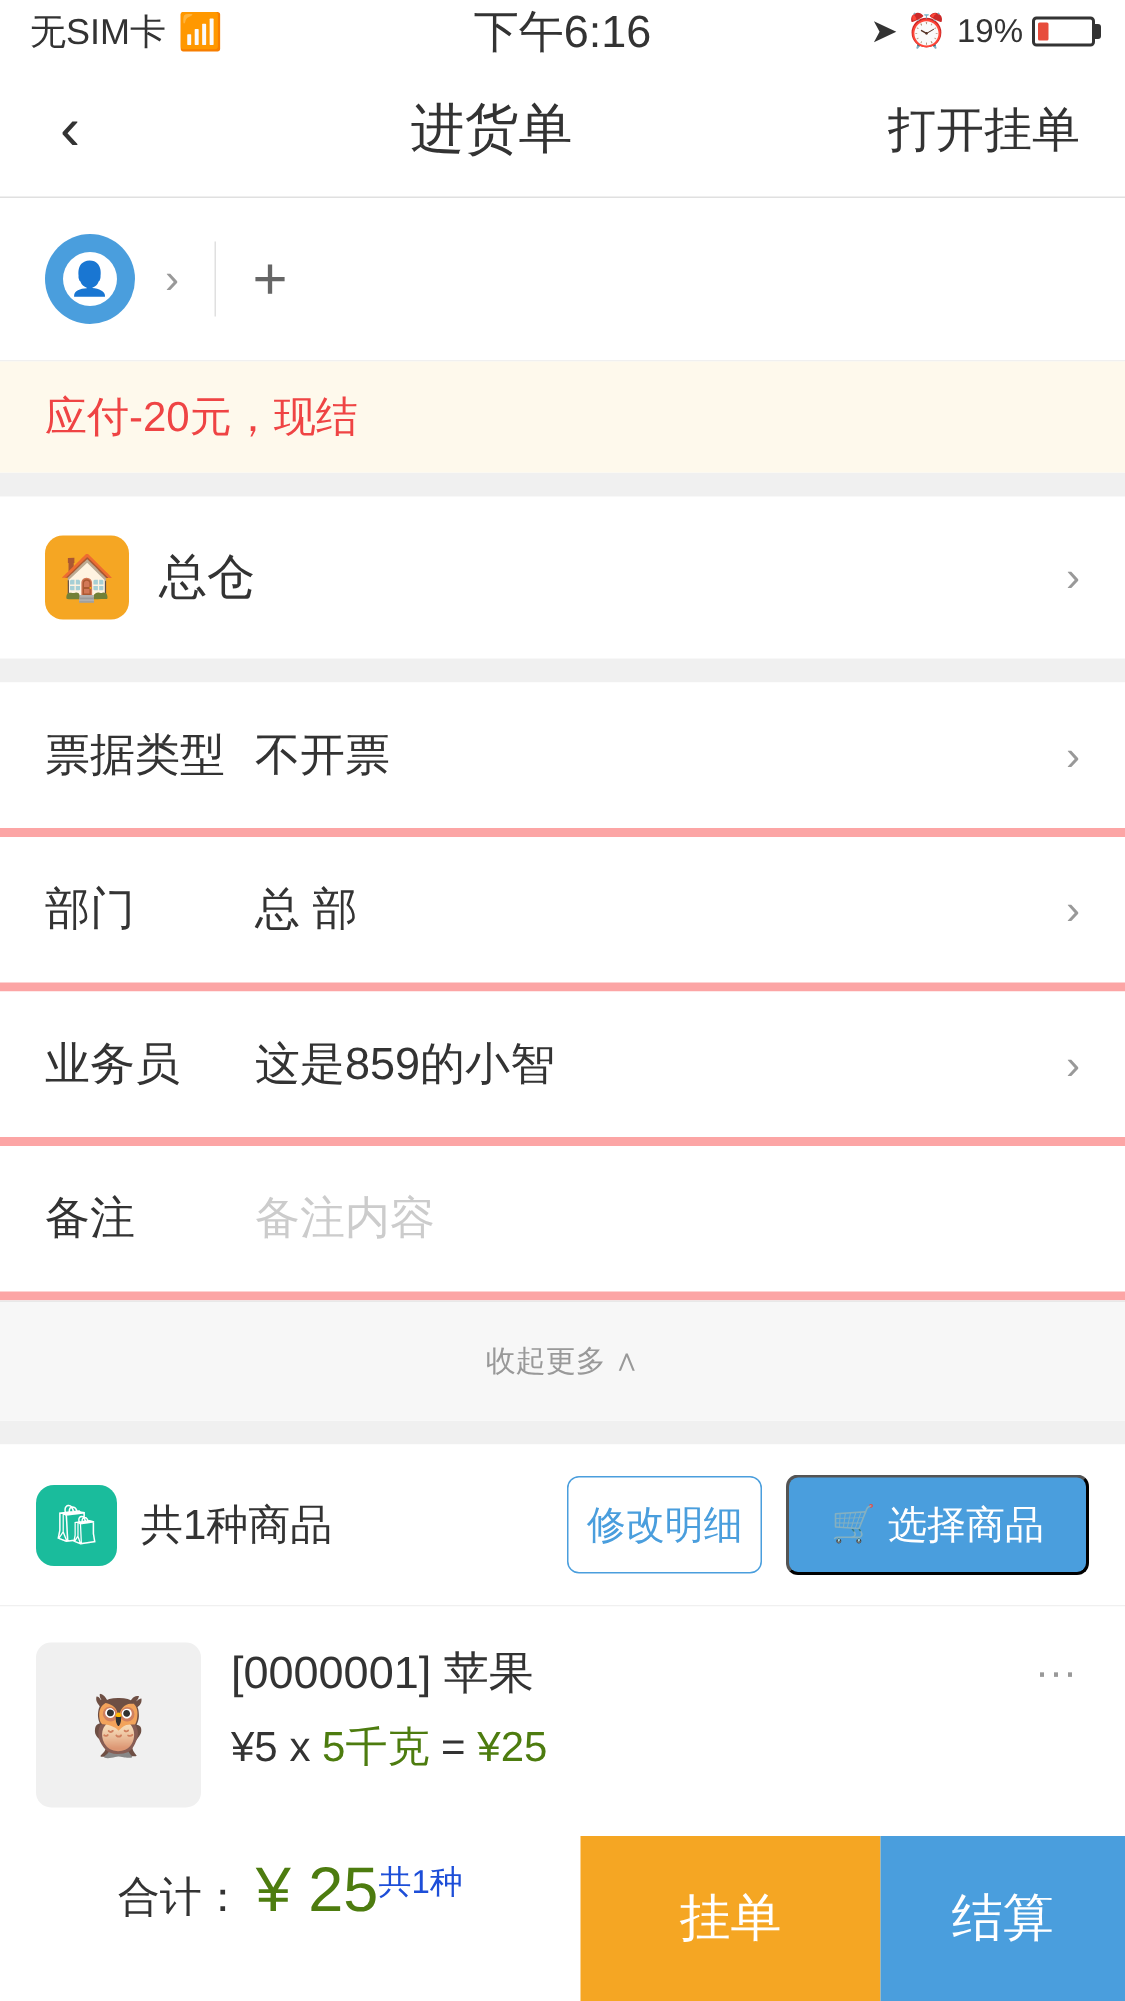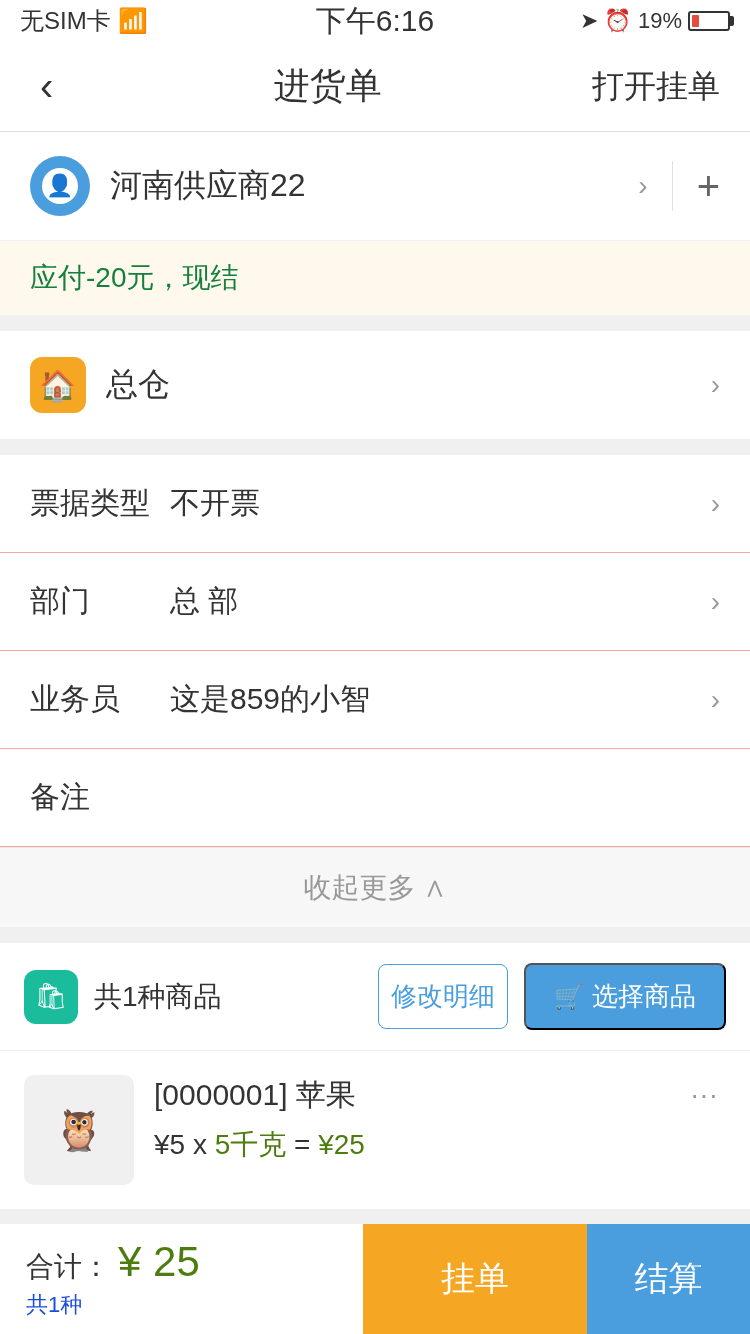--- a/index.html
+++ b/index.html
@@ -141,21 +141,21 @@
       font-size: 40px;
       color: #666;
       cursor: pointer;
     }
 
     
     .notice-bar {
       background: #fef9ec;
       padding: 18px 30px;
       font-size: 28px;
-      color: #15803d;
+      color: #ef4444;
     }
 
     
     .row-item {
       display: flex;
       align-items: center;
       padding: 26px 30px;
       background: #fff;
       border-bottom: 1px solid #f0f0f0;
       cursor: pointer;
@@ -180,21 +180,21 @@
       color: #333;
     }
     .row-spacer { flex: 1; }
 
     
     .form-row {
       display: flex;
       align-items: center;
       padding: 28px 30px;
       background: #fff;
-      border-bottom: 1px solid #fca5a5;
+      border-bottom: 6px solid #fca5a5;
       cursor: pointer;
     }
     .form-label {
       font-size: 30px;
       color: #333;
       width: 140px;
       flex-shrink: 0;
     }
     .form-value {
       flex: 1;
@@ -209,21 +209,21 @@
 
     
     .collapse-bar {
       background: #f7f7f7;
       height: 80px;
       display: flex;
       align-items: center;
       justify-content: center;
       border-top: 1px solid #e8e8e8;
       cursor: pointer;
-      font-size: 28px;
+      font-size: 20px;
       color: #999;
     }
 
     
     .products-header {
       display: flex;
       align-items: center;
       padding: 20px 24px;
       background: #fff;
       border-bottom: 1px solid #f0f0f0;
@@ -319,21 +319,21 @@
       left: 0;
       width: 750px;
       height: 110px;
       display: flex;
       align-items: stretch;
       background: #fff;
     }
     .total-section {
       flex: 1;
       display: flex;
-      flex-direction: column;
+      flex-direction: row;
       justify-content: center;
       padding: 12px 26px;
     }
     .total-row {
       font-size: 28px;
       color: #333;
       display: flex;
       align-items: baseline;
       gap: 8px;
     }
@@ -341,21 +341,21 @@
       font-size: 42px;
       font-weight: 400;
       color: #4d7c0f;
     }
     .total-count {
       font-size: 22px;
       color: #1d4ed8;
       margin-top: 4px;
     }
     .btn-hang {
-      width: 224px;
+      width: 200px;
       background: #f5a623;
       display: flex;
       align-items: center;
       justify-content: center;
       font-size: 34px;
       color: #fff;
       cursor: pointer;
     }
     .btn-settle {
       width: 163px;
@@ -401,21 +401,20 @@
   <span class="nav-action">打开挂单</span>
 </div>
 
 <div class="content">
 
   <div class="section">
     <div class="supplier-row">
       <div class="supplier-avatar">
         <div class="supplier-avatar-icon">👤</div>
       </div>
-      <span class="supplier-name">河南供应商22</span>
       <span class="chevron">›</span>
       <div class="divider-v"></div>
       <span class="plus-btn">+</span>
     </div>
     <div class="notice-bar">
       <span>应付-20元，现结</span>
     </div>
   </div>
 
   <div class="section">
@@ -438,20 +437,21 @@
       <span class="form-value">总 部</span>
       <span class="chevron">›</span>
     </div>
     <div class="form-row">
       <span class="form-label">业务员</span>
       <span class="form-value">这是859的小智</span>
       <span class="chevron">›</span>
     </div>
     <div class="form-row">
       <span class="form-label">备注</span>
+      <span class="form-placeholder">备注内容</span>
     </div>
     <div class="collapse-bar">
       <span>收起更多 ∧</span>
     </div>
   </div>
 
   <div class="section">
     <div class="products-header">
       <div class="product-count-icon">
         <span>🛍</span>

